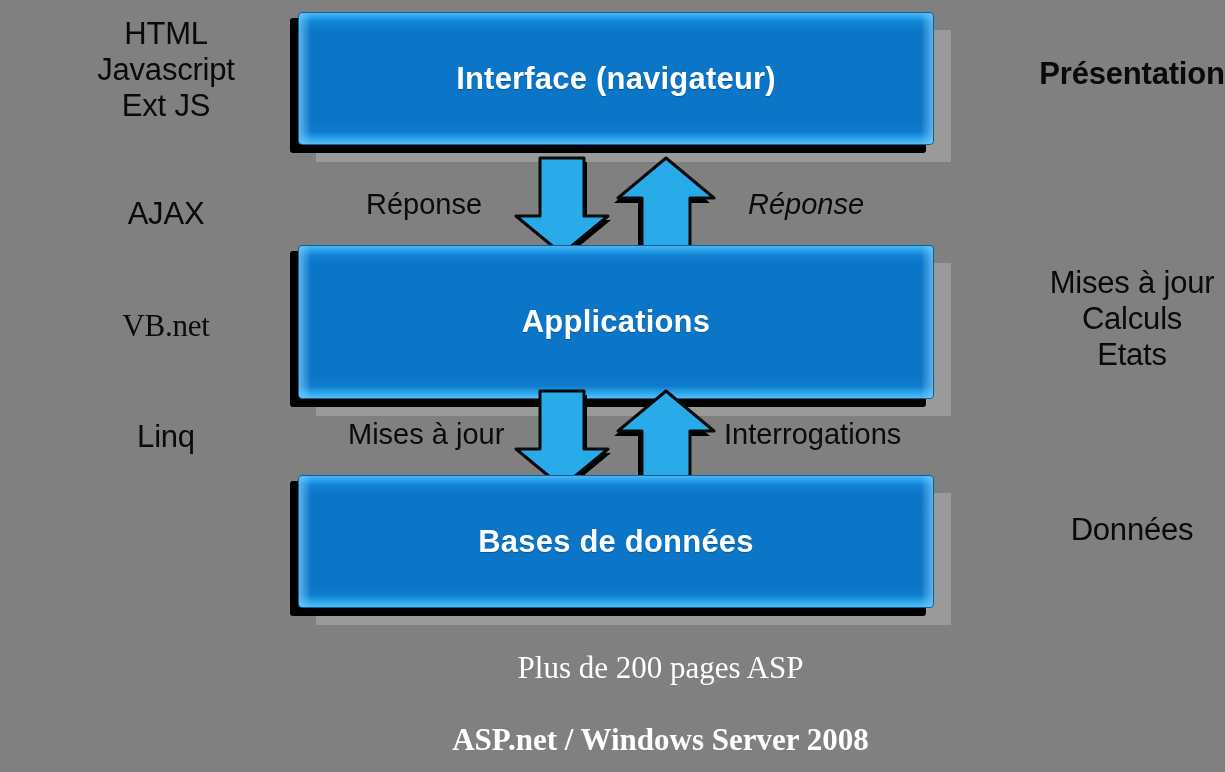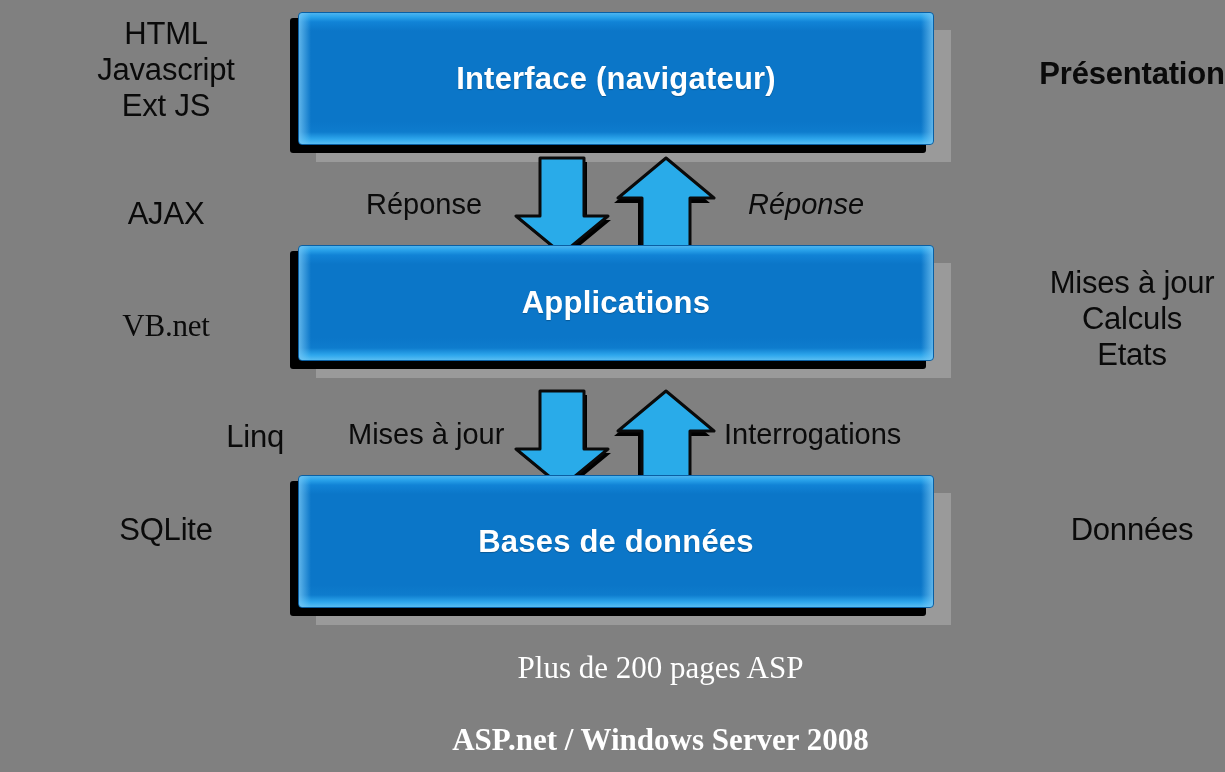--- a/index.html
+++ b/index.html
@@ -129,23 +129,22 @@
 <div id="stage">
 
   <div class="side-label side-left" style="top:16px;">HTML
 Javascript
 Ext JS</div>
 
   <div class="side-label side-left" style="top:196px;">AJAX</div>
 
   <div class="side-label side-left" style="top:308px;font-family:Liberation Serif, serif;">VB.net</div>
 
-  <div class="side-label side-left" style="top:419px;text-align:right;">Linq</div>
-
-  <div class="side-label side-left" style="top:512px;">SQLite</div>
+  <div class="side-label side-left" style="top:419px;">Linq</div>
+
 
   <div class="side-label side-right" style="top:56px;font-weight:bold;">Présentation</div>
 
   <div class="side-label side-right" style="top:265px;">Mises à jour
 Calculs
 Etats</div>
 
   <div class="side-label side-right" style="top:512px;">Données</div>
 
   <div class="layer-box" style="left:250px; top:12px; width:636px; height:133px;">
@@ -171,21 +170,21 @@
 
   <div class="arrow" style="left:564px; top:155px;">
     <svg width="108" height="100" viewBox="0 0 108 100">
       <g transform="translate(4,3)">
         <path d="M50,0 L98,40 L74,40 L74,96 L26,96 L26,40 L2,40 Z" fill="#000000" transform="translate(-4,5)"></path>
         <path d="M50,0 L98,40 L74,40 L74,96 L26,96 L26,40 L2,40 Z" fill="#29abe9" stroke="#0a0a0a" stroke-width="3" stroke-linejoin="round"></path>
       </g>
     </svg>
   </div>
 
-  <div class="layer-box" style="left:250px; top:245px; width:636px; height:116px;padding-left:44px;">
+  <div class="layer-box" style="left:250px; top:245px; width:636px; height:154px;padding-left:44px;">
     <div class="plate-shadow"></div>
     <div class="plate-extrude"></div>
     <div class="plate-face">
       <span class="layer-title">Applications</span>
     </div>
   </div>
 
   <div class="flow-label" style="left:300px; top:418px;">Mises à jour</div>
 
   <div class="flow-label" style="left:676px; top:418px;text-align:center;">Interrogations</div>

